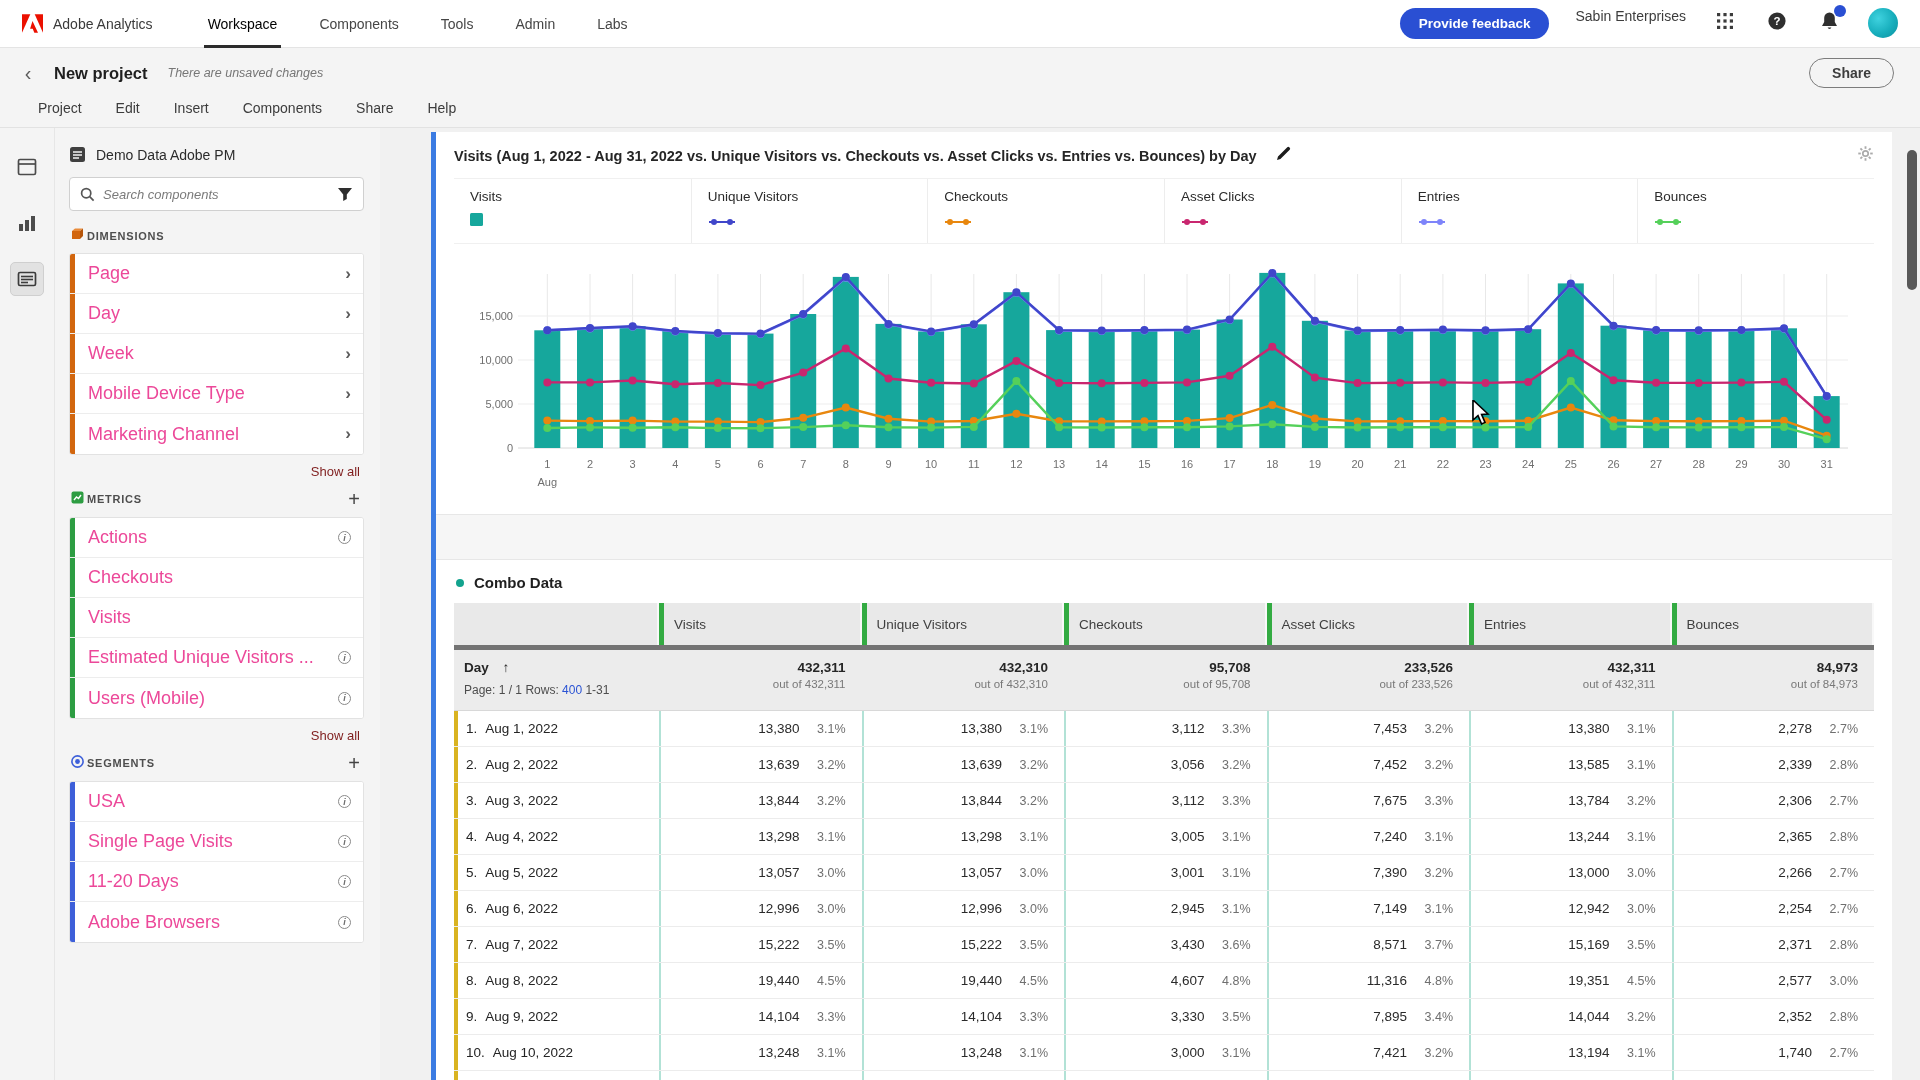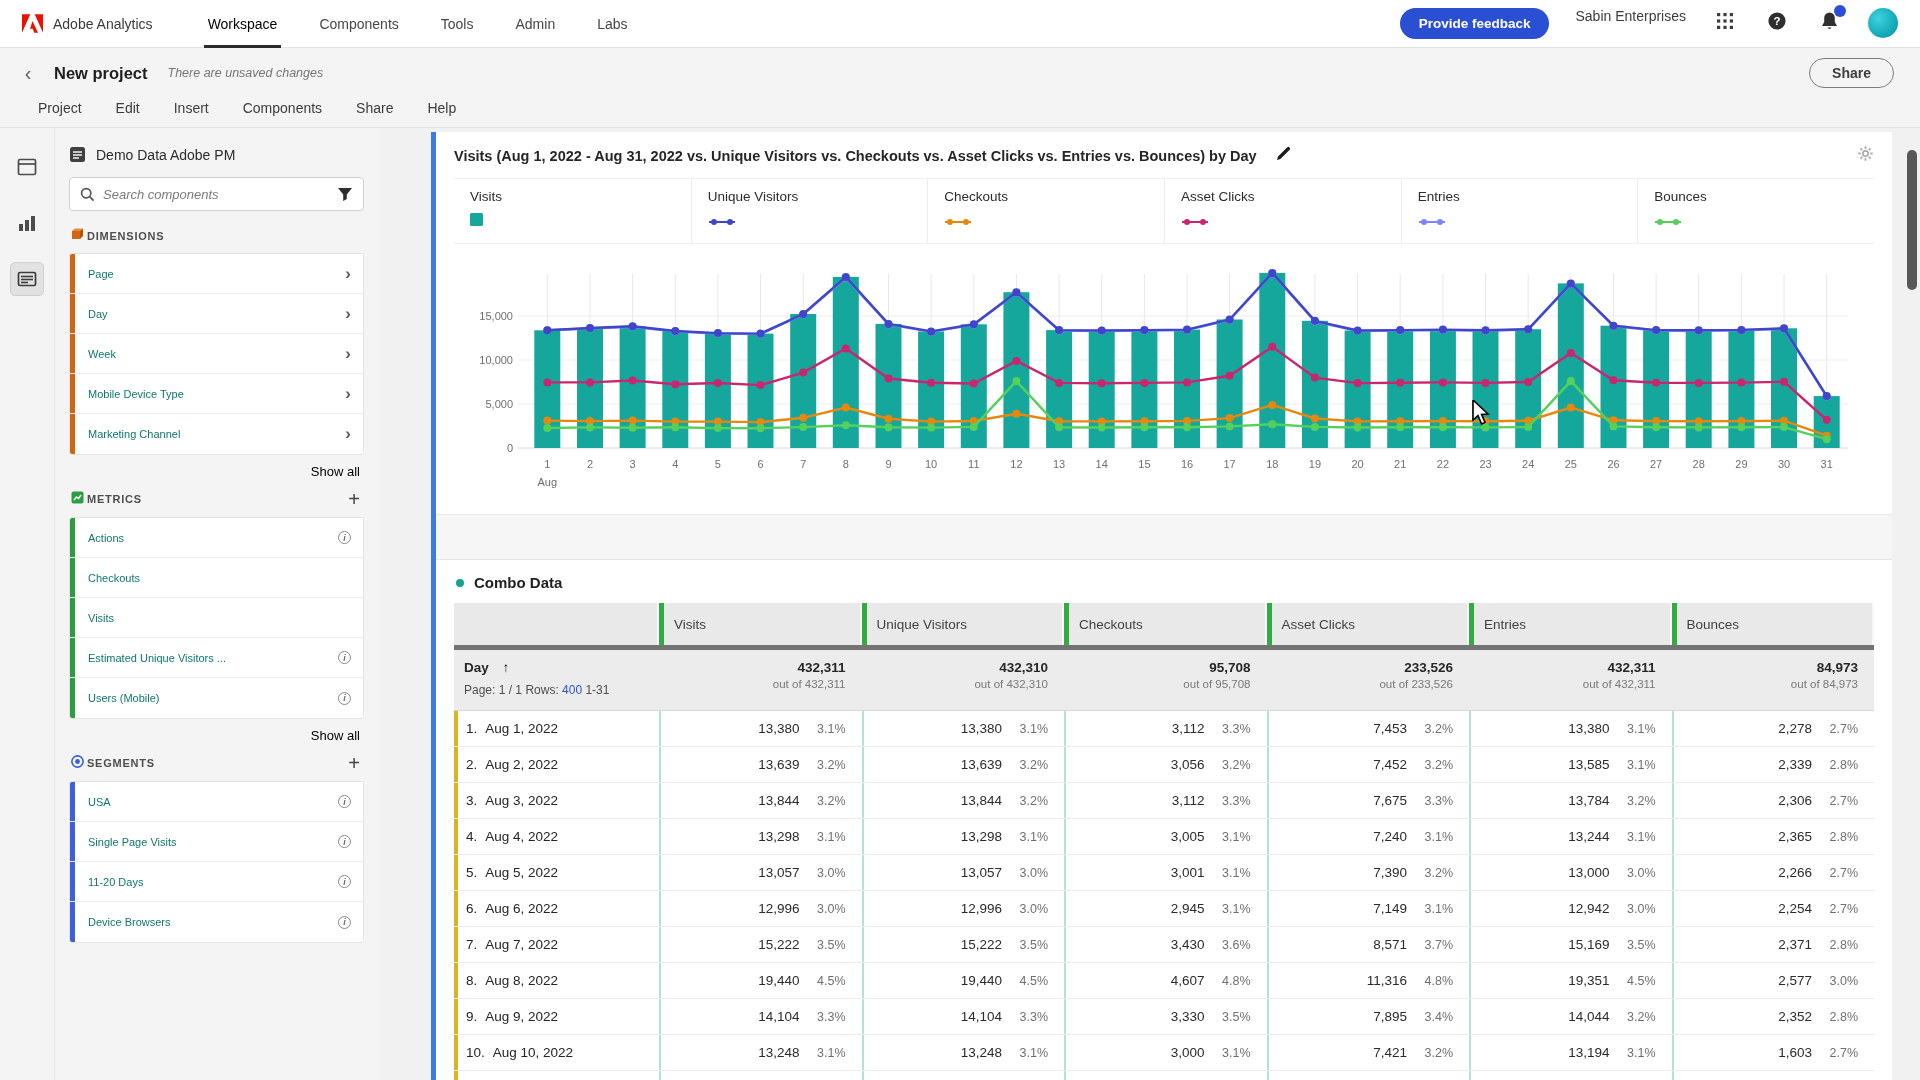--- a/index.html
+++ b/index.html
@@ -50,26 +50,26 @@
   .search-input::placeholder{color:#7a7a7a;font-style:italic}
   .side-section{margin-bottom:6px}
   .sec-head{display:flex;align-items:center;gap:3px;margin:10px 0 8px 2px}
   .sec-label{font-size:11px;font-weight:700;letter-spacing:.07em;color:#4e4e4e}
   .sec-plus{margin-left:auto;font-size:20px;color:#444;cursor:pointer;line-height:1;padding-right:4px}
   .sec-card{background:#fff;border:1px solid #e2e2e2;border-radius:3px;overflow:hidden}
   .side-item{display:flex;align-items:center;height:40px;border-bottom:1px solid #ededed;
     padding-right:12px;cursor:pointer;background:#fff}
   .side-item:last-child{border-bottom:none}
   .side-item .bar{width:5px;align-self:stretch;margin-right:13px}
-  .item-label{font-size:11px;color:#0f766e;white-space:nowrap;overflow:hidden;text-overflow:ellipsis}
+  .item-label{font-size:18px;color:#ec4899;white-space:nowrap;overflow:hidden;text-overflow:ellipsis}
   .item-right{margin-left:auto;color:#6f6f6f}
   .chev{font-size:17px;font-weight:700;color:#5c5c5c}
   .info-i{display:inline-flex;align-items:center;justify-content:center;width:13px;height:13px;
     border:1px solid #8a8a8a;border-radius:50%;font-size:9px;color:#6e6e6e;font-style:italic;font-weight:700}
-  .show-all{display:block;text-align:right;font-size:13px;color:#000000;margin:9px 4px 4px 0;cursor:pointer}
+  .show-all{display:block;text-align:right;font-size:13px;color:#7f1d1d;margin:9px 4px 4px 0;cursor:pointer}
   
   .main{position:absolute;left:380px;top:128px;right:0;bottom:0;background:#f1f1f1}
   .content{position:absolute;left:51px;top:4px;bottom:0;width:1461px;border-left:5px solid #3b7be2;
     background:#fff;overflow:hidden}
   .panel-head{display:flex;align-items:center;padding:13px 18px 0 18px}
   .chart-title{font-size:14.5px;font-weight:700;color:#262626}
   .pencil{margin-left:18px;cursor:pointer}
   .panel-gear{margin-left:auto;cursor:pointer;opacity:.75}
   .legend{display:grid;grid-template-columns:repeat(6,1fr);margin:12px 18px 0 18px;
     border:1px solid #f0f0f0;border-left:none;border-right:none}
@@ -317,21 +317,21 @@
             <span class="item-label">Single Page Visits</span>
             <span class="item-right info-i">i</span>
           </div>
           <div class="side-item">
             <span class="bar" style="background: rgb(61, 95, 217);"></span>
             <span class="item-label">11-20 Days</span>
             <span class="item-right info-i">i</span>
           </div>
           <div class="side-item">
             <span class="bar" style="background: rgb(61, 95, 217);"></span>
-            <span class="item-label">Device Browsers</span>
+            <span class="item-label">Adobe Browsers</span>
             <span class="item-right info-i">i</span>
           </div>
         </div>
       </div>
     </div>
 </aside>
 
 <div class="main">
   <div class="content">
 
@@ -1017,21 +1017,21 @@
             </div>
             <div class="cell-metric">
               <span>7,421</span>
               <span class="pct">3.2%</span>
             </div>
             <div class="cell-metric">
               <span>13,194</span>
               <span class="pct">3.1%</span>
             </div>
             <div class="cell-metric">
-              <span>1,603</span>
+              <span>1,740</span>
               <span class="pct">2.7%</span>
             </div>
           </div>
           <div class="grid-row data-row">
             <div class="cell-day">
               <span>11.</span>
               <span>Aug 11, 2022</span>
             </div>
             <div class="cell-metric">
               <span>14,060</span>

